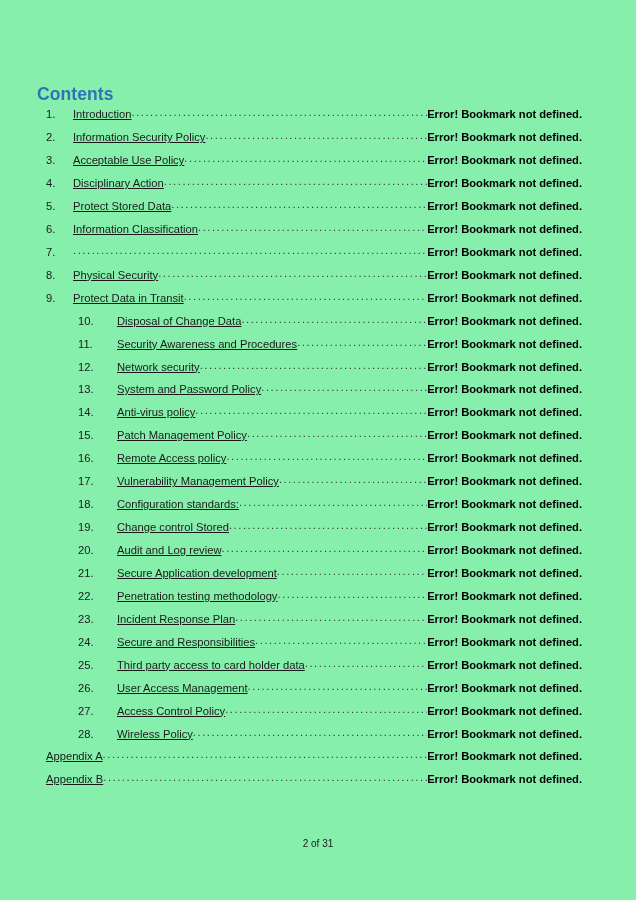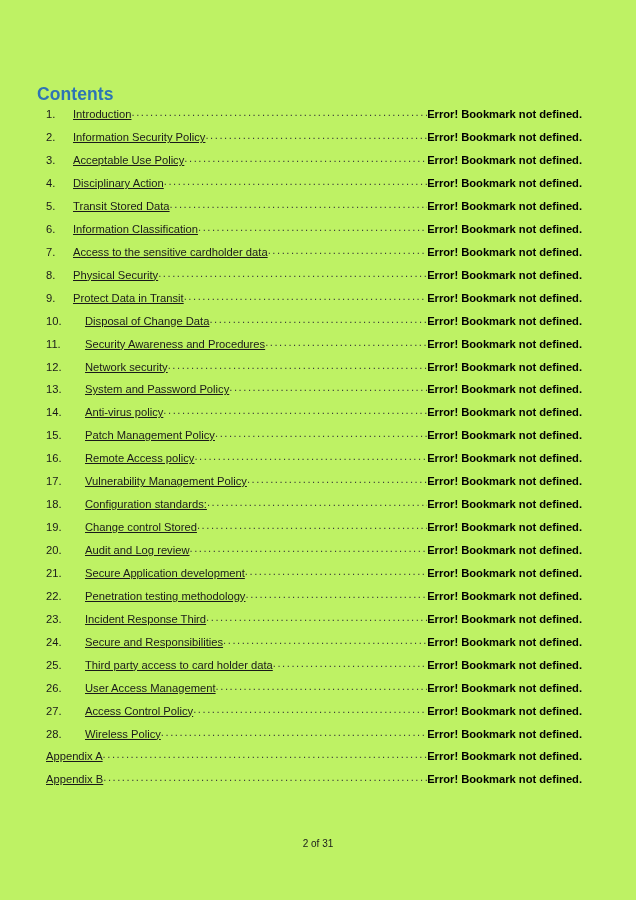--- a/index.html
+++ b/index.html
@@ -12,21 +12,21 @@
     height: 900px;
     position: relative;
     font-family: "Liberation Sans", sans-serif;
     color: #000000;
     overflow: hidden;
   }
 
   .page {
     position: absolute;
     inset: 0;
-    background: #bef264;
+    background: #86efac;
   }
 
   .toc-heading {
     position: absolute;
     left: 37px;
     top: 84px;
     font-size: 17.5px;
     font-weight: bold;
     color: #2E74B5;
     letter-spacing: 0.1px;
@@ -50,20 +50,21 @@
     overflow: hidden;
   }
 
   .toc-num {
     flex: 0 0 auto;
     width: 27px;
     text-align: left;
   }
   .toc-row.wide .toc-num {
     width: 39px;
+    margin-left: 32px;
   }
   .toc-row.noindent .toc-num {
     width: 0;
   }
 
   .toc-title {
     flex: 0 0 auto;
     text-decoration: underline;
   }
 
@@ -132,33 +133,32 @@
         <span class="toc-err">Error! Bookmark not defined.</span>
       </div>
       <div class="toc-row">
         <span class="toc-num">4.</span>
         <span class="toc-title">Disciplinary Action </span>
         <span class="toc-leader"></span>
         <span class="toc-err">Error! Bookmark not defined.</span>
       </div>
       <div class="toc-row">
         <span class="toc-num">5.</span>
-        <span class="toc-title">Transit Stored Data</span>
+        <span class="toc-title">Protect Stored Data</span>
         <span class="toc-leader"></span>
         <span class="toc-err">Error! Bookmark not defined.</span>
       </div>
       <div class="toc-row">
         <span class="toc-num">6.</span>
         <span class="toc-title">Information Classification</span>
         <span class="toc-leader"></span>
         <span class="toc-err">Error! Bookmark not defined.</span>
       </div>
       <div class="toc-row">
         <span class="toc-num">7.</span>
-        <span class="toc-title">Access to the sensitive cardholder data </span>
         <span class="toc-leader"></span>
         <span class="toc-err">Error! Bookmark not defined.</span>
       </div>
       <div class="toc-row">
         <span class="toc-num">8.</span>
         <span class="toc-title">Physical Security </span>
         <span class="toc-leader"></span>
         <span class="toc-err">Error! Bookmark not defined.</span>
       </div>
       <div class="toc-row">
@@ -240,21 +240,21 @@
         <span class="toc-err">Error! Bookmark not defined.</span>
       </div>
       <div class="toc-row wide">
         <span class="toc-num">22.</span>
         <span class="toc-title">Penetration testing methodology</span>
         <span class="toc-leader"></span>
         <span class="toc-err">Error! Bookmark not defined.</span>
       </div>
       <div class="toc-row wide">
         <span class="toc-num">23.</span>
-        <span class="toc-title">Incident Response Third </span>
+        <span class="toc-title">Incident Response Plan </span>
         <span class="toc-leader"></span>
         <span class="toc-err">Error! Bookmark not defined.</span>
       </div>
       <div class="toc-row wide">
         <span class="toc-num">24.</span>
         <span class="toc-title">Secure and Responsibilities</span>
         <span class="toc-leader"></span>
         <span class="toc-err">Error! Bookmark not defined.</span>
       </div>
       <div class="toc-row wide">

